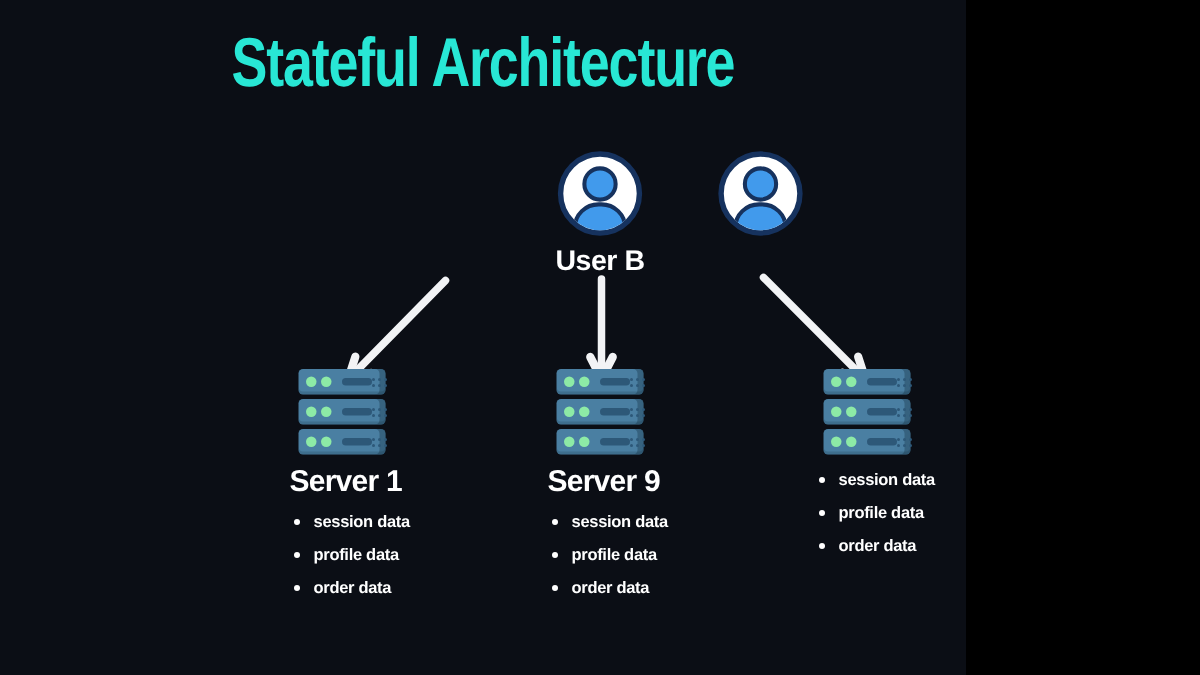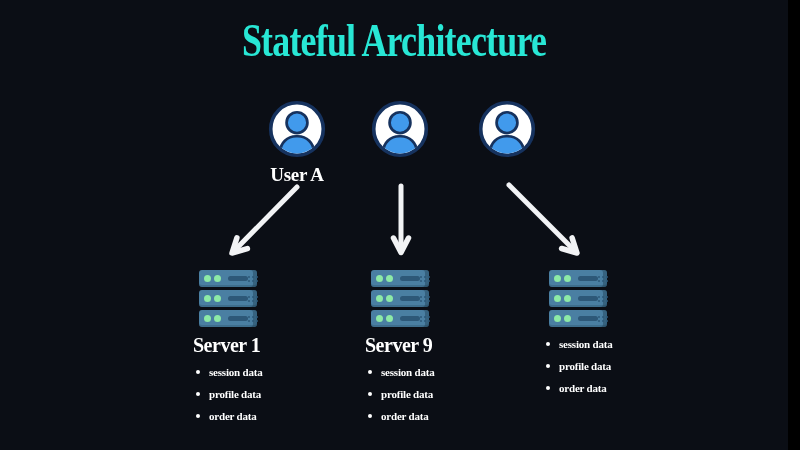--- a/index.html
+++ b/index.html
@@ -1,19 +1,19 @@
 <!DOCTYPE html>
 <html style="--background: #0b0e15; --title: #28e7d5; --text: #ffffff; --arrow: #f2f3f5; --user-fill: #419aec; --user-ring: #16325e; --user-bg: #ffffff; --server-body: #4a7fa2; --server-detail: #2d5878; --server-led: #8deaa6;"><head>
 <meta charset="utf-8">
 <style>
   html,body{margin:0;padding:0;background:#000;}
   .stage{
-    position:relative;width:788px;height:450px;overflow:hidden;
+    position:relative;width:644px;height:450px;overflow:hidden;
     background:var(--background,#0b0e15);
-    font-family:Liberation Serif, serif;
+    font-family:Liberation Sans, sans-serif;
     font-weight:700;color:var(--text,#fff);
   }
   
   .title{
     position:absolute;top:14px;left:0;right:0;margin:0;
     text-align:center;font-size:46px;letter-spacing:-1px;
     color:var(--title,#28e7d5);
     transform:scaleX(0.78);transform-origin:50% 50%;
     white-space:nowrap;
   }
@@ -22,21 +22,21 @@
   .user-col.u1{left:252px}.user-col.u2{left:355px}.user-col.u3{left:462px}
   .avatar{display:block;width:58px;height:58px;margin:0 auto;}
   .av-ring{fill:var(--user-bg,#fff);stroke:var(--user-ring,#16325e);stroke-width:4;}
   .av-person{fill:var(--user-fill,#419aec);stroke:var(--user-ring,#16325e);stroke-width:3;}
   .user-label{margin-top:7px;font-size:19px;line-height:1;letter-spacing:-0.3px;}
   
   .arrows{position:absolute;left:0;top:0;width:800px;height:450px;pointer-events:none;}
   .arrow-line{stroke:var(--arrow,#f2f3f5);stroke-width:5;stroke-linecap:round;fill:none;}
   .arrow-head{stroke:var(--arrow,#f2f3f5);stroke-width:5.5;stroke-linecap:round;stroke-linejoin:round;fill:none;}
   
-  .server-col{position:absolute;top:270px;width:150px;}
+  .server-col{position:absolute;top:246px;width:150px;}
   .server-col.s1{left:193px}.server-col.s2{left:365px}.server-col.s3{left:543px}
   .rack{width:58px;margin-left:6px;}
   .unit{
     position:relative;width:58px;height:17px;margin-bottom:3px;border-radius:3px;
     background:var(--server-body,#4a7fa2);
     box-shadow:inset -4px 0 0 rgba(10,32,48,0.30), inset 0 -2px 0 rgba(10,32,48,0.18);
     display:flex;align-items:center;padding:0 5px;box-sizing:border-box;
   }
   .unit:last-child{margin-bottom:0;}
   .led{width:7px;height:7px;border-radius:50%;background:var(--server-led,#8deaa6);margin-right:3px;flex:none;}
@@ -48,49 +48,35 @@
   .data-list li{display:flex;align-items:center;font-size:11px;line-height:22px;letter-spacing:-0.2px;}
   .dot{width:4px;height:4px;border-radius:50%;background:var(--text,#fff);margin:0 9px 0 3px;flex:none;}
 </style>
 </head>
 <body>
 
 <div class="stage">
 
   <h1 class="title">Stateful Architecture</h1>
 
-  <div class="user-col u1">
-    <svg class="avatar" viewBox="0 0 64 64">
-      <defs>
-          <clipPath id="clipA">
-            <circle cx="32" cy="32" r="27"></circle>
-          </clipPath>
-        </defs>
-      <circle class="av-ring" cx="32" cy="32" r="29"></circle>
-      <g clip-path="url(#clipA)">
-        <circle class="av-person" cx="32" cy="25" r="11.5"></circle>
-        <rect class="av-person" x="13.5" y="40" width="37" height="34" rx="17.5"></rect>
-      </g>
-    </svg>
-    <div class="user-label">User A</div>
-  </div>
 
   <div class="user-col u2">
     <svg class="avatar" viewBox="0 0 64 64">
       <defs>
           <clipPath id="clipB">
             <circle cx="32" cy="32" r="27"></circle>
           </clipPath>
         </defs>
       <circle class="av-ring" cx="32" cy="32" r="29"></circle>
       <g clip-path="url(#clipB)">
         <circle class="av-person" cx="32" cy="25" r="11.5"></circle>
         <rect class="av-person" x="13.5" y="40" width="37" height="34" rx="17.5"></rect>
       </g>
     </svg>
+    <div class="user-label">User B</div>
   </div>
 
   <div class="user-col u3">
     <svg class="avatar" viewBox="0 0 64 64">
       <defs>
           <clipPath id="clipC">
             <circle cx="32" cy="32" r="27"></circle>
           </clipPath>
         </defs>
       <circle class="av-ring" cx="32" cy="32" r="29"></circle>

